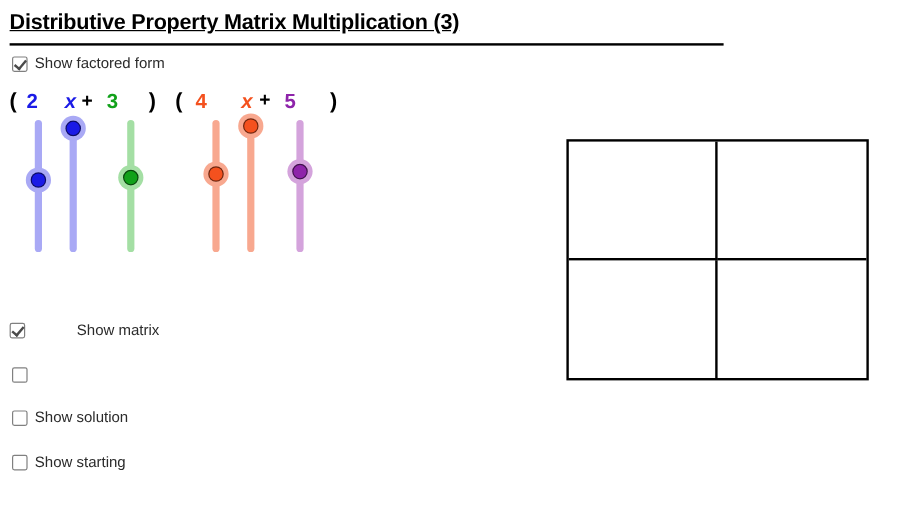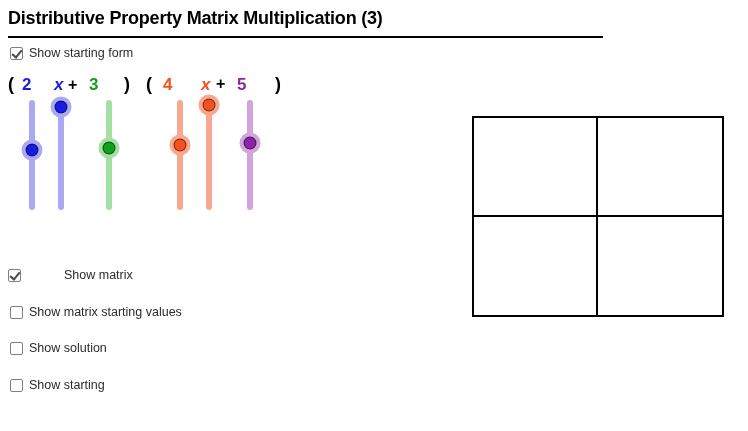--- a/index.html
+++ b/index.html
@@ -19,20 +19,21 @@
   
   #app-title {
     position: absolute;
     left: 8px;
     top: 8px;
     font-size: 18px;
     font-weight: bold;
     letter-spacing: -0.2px;
     white-space: nowrap;
     color: #000;
+    text-decoration: underline;
   }
   #title-rule {
     position: absolute;
     left: 8px;
     top: 36px;
     width: 595px;
     height: 2px;
     background: #000000;
   }
 
@@ -157,21 +158,21 @@
   .mcell.r0 { border-bottom-width: 2px; }
 </style>
 </head>
 <body>
 
 <div id="app-title">Distributive Property Matrix Multiplication (3)</div>
 <div id="title-rule"></div>
 
 <div class="cb-row" id="cb-factored">
   <span class="cb-box checked"></span>
-  <span class="cb-label">Show starting form</span>
+  <span class="cb-label">Show factored form</span>
 </div>
 
 <div id="expression">
   <span class="tok paren" style="left:8px;  top:1px;">(</span>
   <span class="tok" style="left:22px; top:2px; color:#1a1ae6;">2</span>
   <span class="tok ital" style="left:54px; top:2px; color:#1a1ae6;">x</span>
   <span class="tok plus" style="left:68px; top:2px;">+</span>
   <span class="tok" style="left:89px; top:2px; color:#11a11a;">3</span>
   <span class="tok paren" style="left:124px;top:1px;">)</span>
 
@@ -204,21 +205,20 @@
   </div>
 </div>
 
 <div class="cb-row" id="cb-matrix">
   <span class="cb-box checked"></span>
   <span class="cb-label">Show matrix</span>
 </div>
 
 <div class="cb-row" id="cb-start">
   <span class="cb-box"></span>
-  <span class="cb-label">Show matrix starting values</span>
 </div>
 
 <div class="cb-row" id="cb-products">
   <span class="cb-box"></span>
   <span class="cb-label">Show solution</span>
 </div>
 
 <div class="cb-row" id="cb-solution">
   <span class="cb-box"></span>
   <span class="cb-label">Show starting</span>

